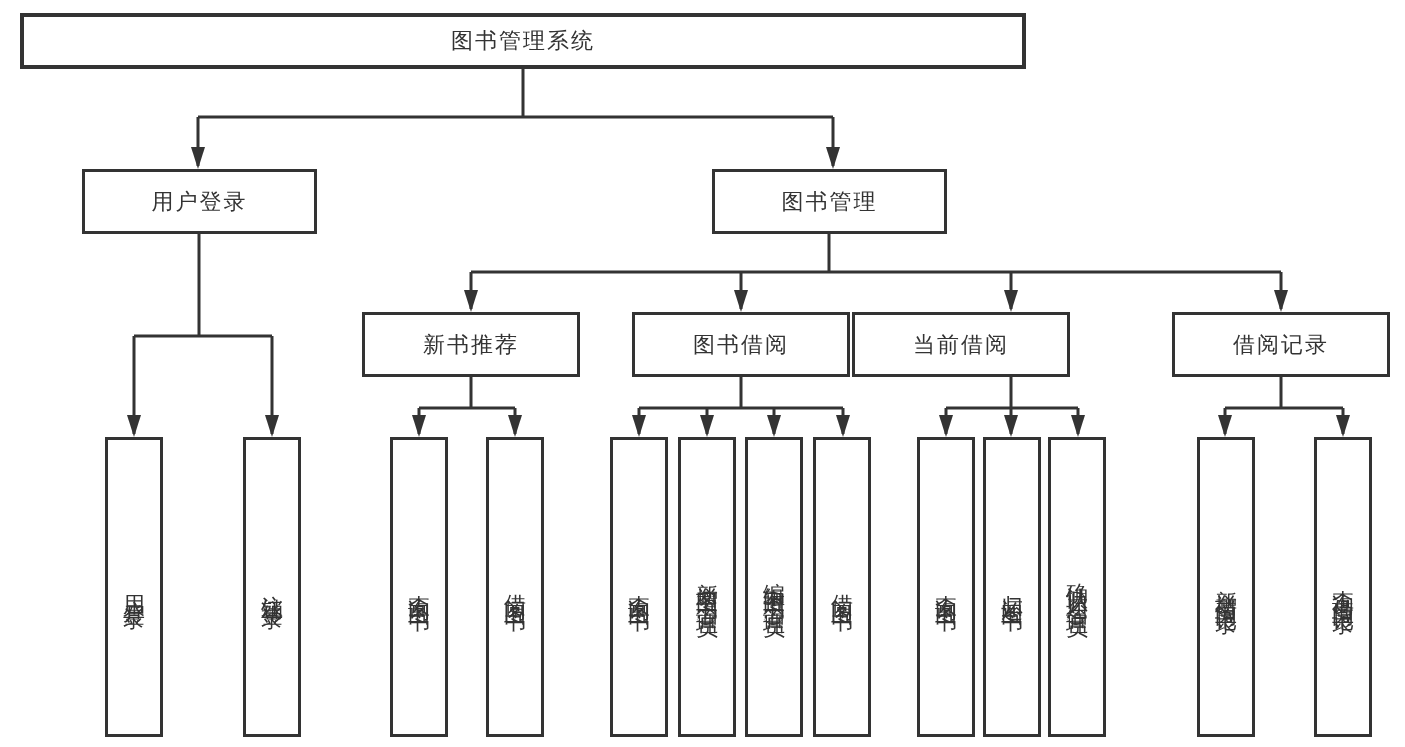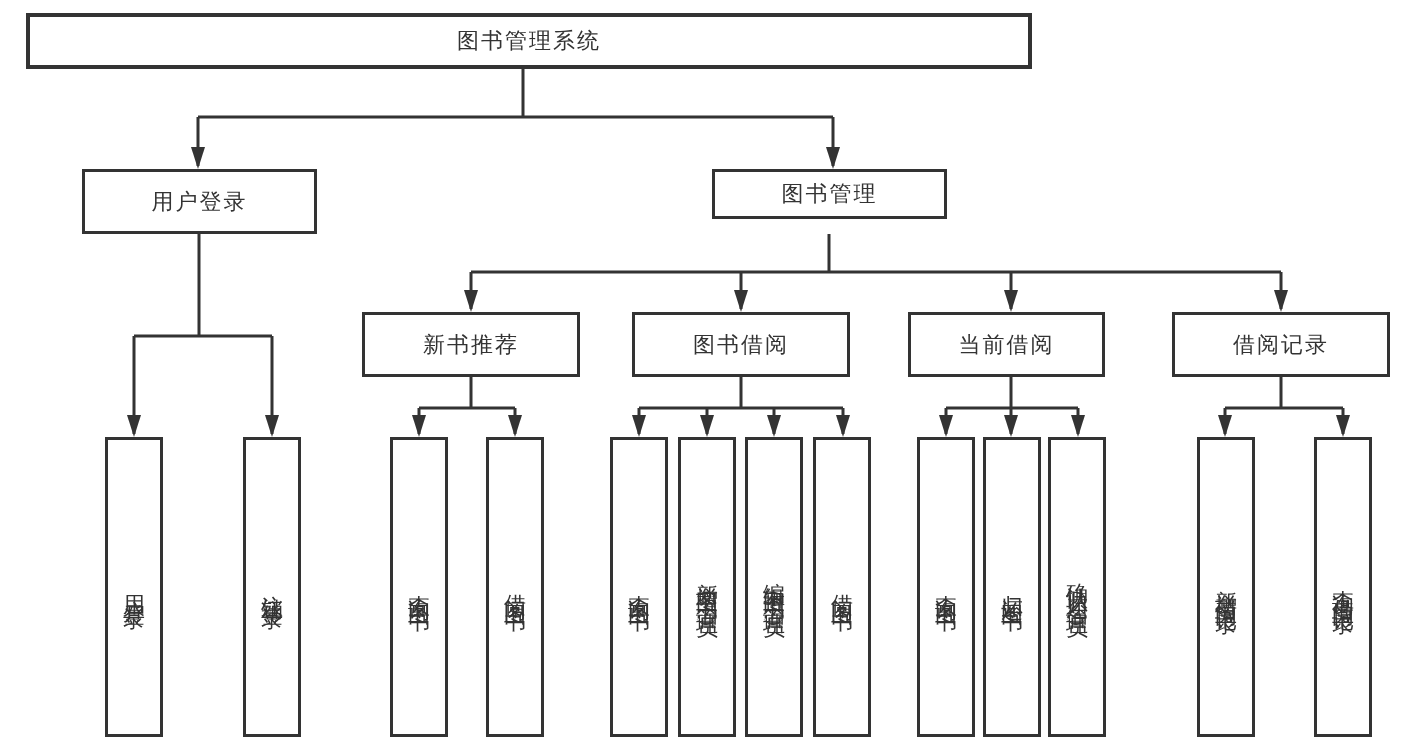--- a/index.html
+++ b/index.html
@@ -8,21 +8,21 @@
     font-family:"Liberation Sans","DejaVu Sans",sans-serif;color:#333333;
     overflow:hidden;
   }
   .connectors{position:absolute;left:0;top:0;z-index:1;}
   .node{
     position:absolute;z-index:2;background:#ffffff;border:3px solid #333333;
     box-sizing:border-box;display:flex;align-items:center;justify-content:center;
     color:#333333;
   }
   .hbox{font-size:22px;letter-spacing:2px;white-space:nowrap;}
-  .root{border-width:4px;margin-left:6px;}
+  .root{border-width:4px;}
   .vbox{
     writing-mode:vertical-rl;text-orientation:mixed;
     font-size:22px;letter-spacing:5px;line-height:1;
   }
   .watermark{
     position:absolute;right:6px;bottom:7px;z-index:3;
     font-size:23px;color:rgba(165,165,165,0.95);
     text-shadow:1px 1px 0 rgba(90,90,90,0.35);
     letter-spacing:1px;white-space:nowrap;
   }
@@ -68,25 +68,25 @@
       <polygon points="1004,415 1018,415 1011,437"></polygon>
       <polygon points="1071,415 1085,415 1078,437"></polygon>
       <polygon points="1218,415 1232,415 1225,437"></polygon>
       <polygon points="1336,415 1350,415 1343,437"></polygon>
     </g>
   </svg>
 
   <div class="node hbox root" style="left:20px;top:13px;width:1006px;height:56px;">图书管理系统</div>
 
   <div class="node hbox" style="left:82px;top:169px;width:235px;height:65px;">用户登录</div>
-  <div class="node hbox" style="left:712px;top:169px;width:235px;height:50px;">图书管理</div>
+  <div class="node hbox" style="left:712px;top:169px;width:235px;height:65px;">图书管理</div>
 
   <div class="node hbox" style="left:632px;top:312px;width:218px;height:65px;">图书借阅</div>
   <div class="node hbox" style="left:362px;top:312px;width:218px;height:65px;">新书推荐</div>
-  <div class="node hbox" style="left:908px;top:312px;width:197px;height:65px;">当前借阅</div>
+  <div class="node hbox" style="left:852px;top:312px;width:218px;height:65px;">当前借阅</div>
   <div class="node hbox" style="left:1172px;top:312px;width:218px;height:65px;font-family:Liberation Serif, serif;">借阅记录</div>
 
   <div class="node vbox" style="left:105px;top:437px;width:58px;height:300px;">用户登录</div>
   <div class="node vbox" style="left:243px;top:437px;width:58px;height:300px;">注销登录</div>
 
   <div class="node vbox" style="left:390px;top:437px;width:58px;height:300px;">查询图书</div>
   <div class="node vbox" style="left:486px;top:437px;width:58px;height:300px;">借阅图书</div>
 
   <div class="node vbox" style="left:610px;top:437px;width:58px;height:300px;">查询图书</div>
   <div class="node vbox" style="left:678px;top:437px;width:58px;height:300px;">新增图书（管理员）</div>

